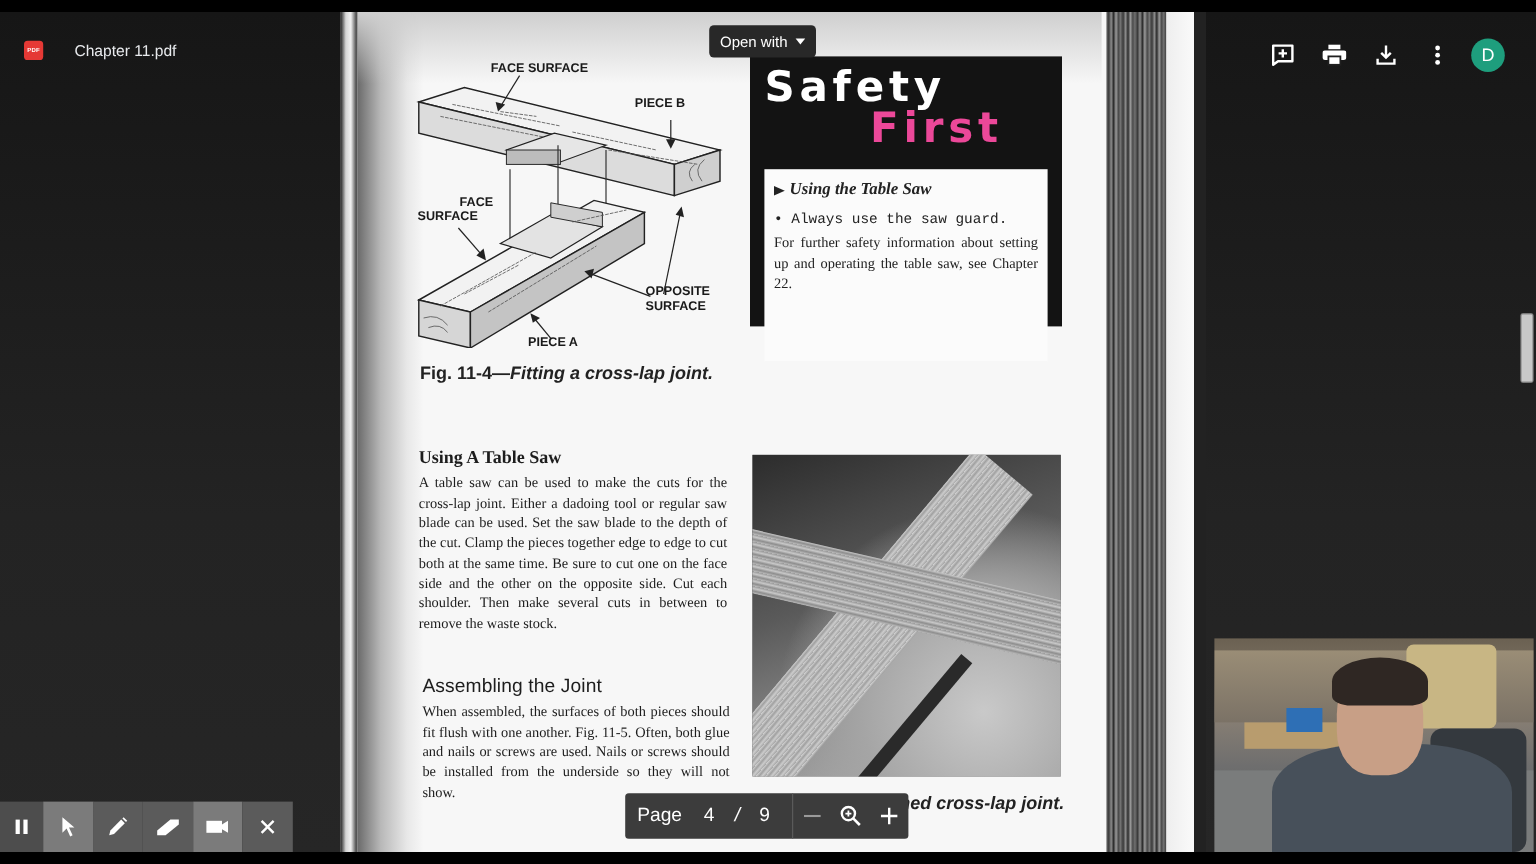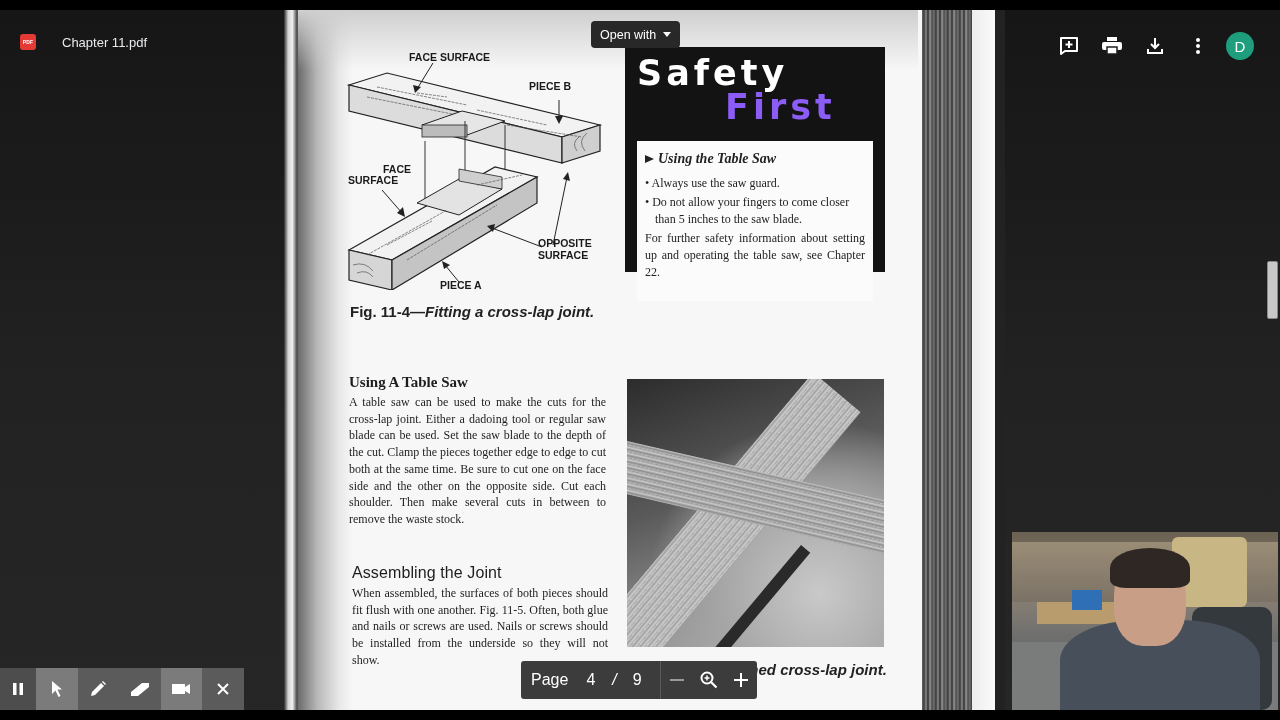--- a/index.html
+++ b/index.html
@@ -34,25 +34,25 @@
   
   .fig4 { position: absolute; left: 63px; top: 35px; width: 260px; height: 245px; }
   .fig-label { position: absolute; font-size: 10.5px; font-weight: bold; color: #1a1a1a; font-family: "Liberation Sans", sans-serif; line-height: 12px; }
   .fig-caption { position: absolute; font-size: 15px; color: #222; font-family: "Liberation Sans", sans-serif; }
   .fig-caption .em { font-style: italic; font-weight: bold; }
   .fig-caption .b { font-weight: bold; }
 
   
   .safety { position: absolute; left: 341px; top: 37px; width: 260px; height: 225px; background: #131313; }
   .safety-title1 { position: absolute; left: 12px; top: 6px; color: #fff; font-size: 35px; font-weight: bold; letter-spacing: 4px; font-family: "DejaVu Sans", sans-serif; }
-  .safety-title2 { position: absolute; left: 100px; top: 40px; color: #8b5cf6; font-size: 35px; font-weight: bold; letter-spacing: 4px; font-family: "DejaVu Sans", sans-serif; }
+  .safety-title2 { position: absolute; left: 100px; top: 40px; color: #ec4899; font-size: 35px; font-weight: bold; letter-spacing: 4px; font-family: "DejaVu Sans", sans-serif; }
   .safety-inner { position: absolute; left: 12px; top: 94px; width: 236px; height: 160px; background: #fbfbfb; padding: 10px 8px 0 8px; font-family: "Liberation Serif", serif; color: #222; }
   .safety-head { font-size: 14px; font-style: italic; font-weight: bold; margin-bottom: 8px; display: flex; align-items: center; gap: 4px; }
   .tri { width: 0; height: 0; border-top: 4px solid transparent; border-bottom: 4px solid transparent; border-left: 9px solid #222; }
-  .bullet { font-size: 12px; line-height: 17px; padding-left: 10px; text-indent: -10px; margin-bottom: 2px; }
+  .bullet { font-size: 12px; line-height: 17px; padding-left: 10px; text-indent: -10px; margin-bottom: 2px; font-family: Liberation Mono, monospace; }
   .safety-para { font-size: 12px; line-height: 17px; text-align: justify; margin-top: 2px; }
 
   
   .section { position: absolute; font-family: "Liberation Serif", serif; color: #1d1d1d; }
   .section h2 { font-size: 15px; font-weight: bold; margin-bottom: 3px; }
   .section h2.sans { font-family: "Liberation Sans", sans-serif; font-size: 16px; font-weight: normal; letter-spacing: 0.1px; }
   .section p { font-size: 12px; line-height: 16.7px; text-align: justify; }
 
   
   .photo { position: absolute; left: 343px; top: 369px; width: 257px; height: 268px; overflow: hidden;
@@ -199,21 +199,20 @@
 
   <div class="safety">
     <div class="safety-title1">Safety</div>
     <div class="safety-title2">First</div>
     <div class="safety-inner">
       <div class="safety-head">
         <span class="tri"></span>
         <span>Using the Table Saw</span>
       </div>
       <div class="bullet">• Always use the saw guard.</div>
-      <div class="bullet">• Do not allow your fingers to come closer than 5 inches to the saw blade.</div>
       <div class="safety-para">For further safety information about setting up and operating the table saw, see Chapter 22.</div>
     </div>
   </div>
 
   <div class="section" style="left:65px; top:364px; width:257px;">
     <h2>Using A Table Saw</h2>
     <p>A table saw can be used to make the cuts for the cross-lap joint. Either a dadoing tool or regular saw blade can be used. Set the saw blade to the depth of the cut. Clamp the pieces together edge to edge to cut both at the same time. Be sure to cut one on the face side and the other on the opposite side. Cut each shoulder. Then make several cuts in between to remove the waste stock.</p>
   </div>
 
   <div class="section" style="left:68px; top:554px; width:256px;">

